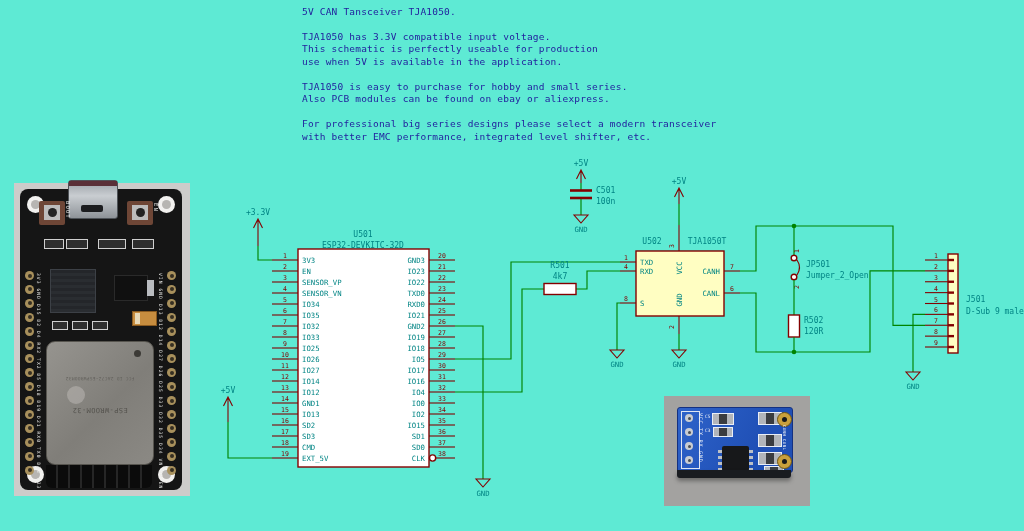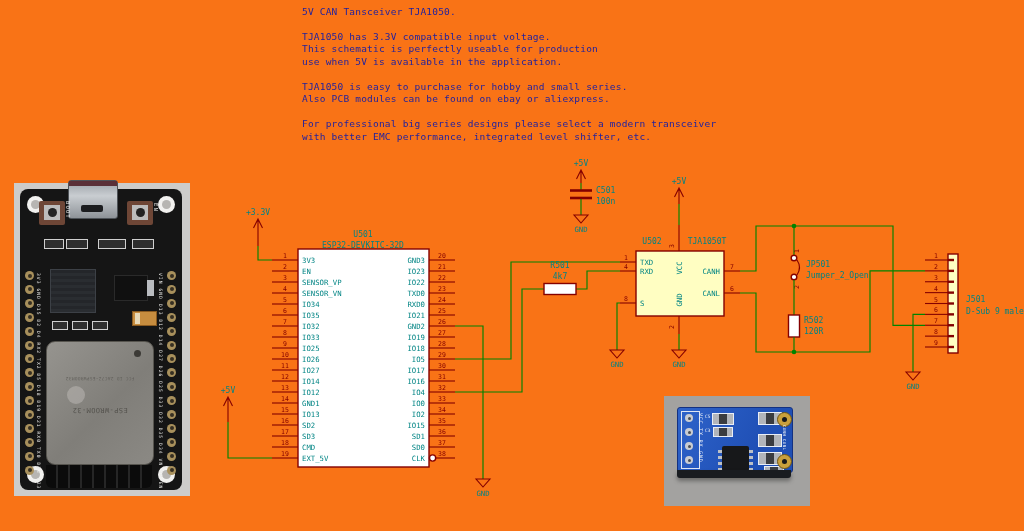--- a/index.html
+++ b/index.html
@@ -1,16 +1,16 @@
 <!DOCTYPE html>
 <html><head>
 <meta charset="utf-8">
 <style>
   html,body{margin:0;padding:0;background:#fff;}
-  .stage{position:relative;width:1024px;height:531px;background:#f97316;overflow:hidden;
+  .stage{position:relative;width:1024px;height:531px;background:#5eead4;overflow:hidden;
          font-family:"DejaVu Sans Mono", monospace;}
   
   .notes{position:absolute;left:302px;top:6px;width:470px;color:#22229e;
          font-size:9.5px;line-height:12.45px;letter-spacing:.2px;white-space:pre;}
   
   svg text{font-family:"DejaVu Sans Mono", monospace;}
   .s-wire{stroke:#008400;stroke-width:1.15;fill:none;}
   .s-pin{stroke:#840000;stroke-width:1.1;fill:none;}
   .s-symw{stroke:#840000;stroke-width:1.4;fill:#ffffff;}
   .s-symy{stroke:#840000;stroke-width:1.4;fill:#fffec2;}

